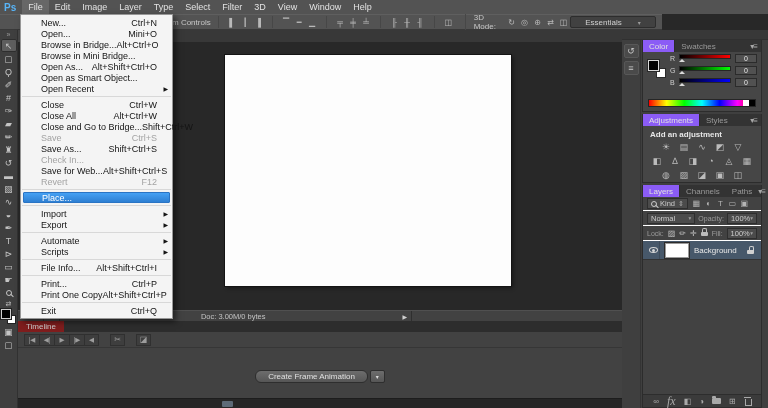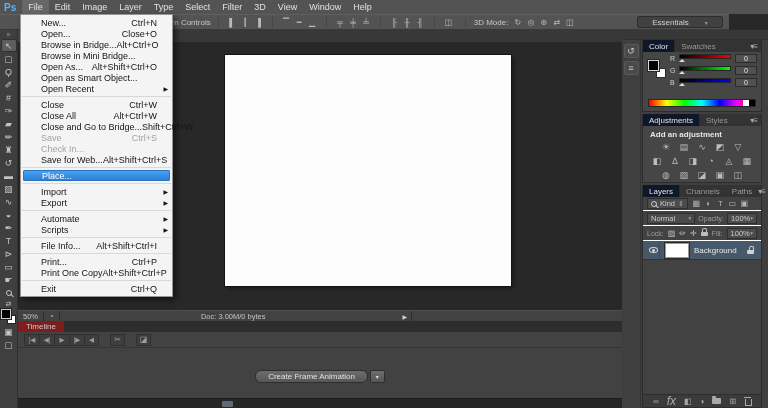--- a/index.html
+++ b/index.html
@@ -9,21 +9,21 @@
     background:#282828; font-family:"Liberation Sans", sans-serif;
     -webkit-font-smoothing:antialiased; color:#ccc;
   }
   
   #menubar { position:absolute; left:0; top:0; width:768px; height:14px;
     background:#535353; display:flex; align-items:center; font-size:9px; color:#e2e2e2; z-index:40; }
   #ps-logo { font-weight:bold; font-size:10px; color:#58b4f7; padding:0 6px 0 4px; letter-spacing:0; }
   .mb-item { padding:0 6px; height:14px; display:flex; align-items:center; cursor:default; }
   .mb-item.active { background:#676767; }
   
-  #optionsbar { position:absolute; left:0; top:14px; width:729px; height:16px;
+  #optionsbar { position:absolute; left:0; top:14px; width:662px; height:16px;
     background:#535353; border-top:1px solid #5f5f5f; border-bottom:1px solid #393939;
     display:flex; align-items:center; font-size:8px; color:#c6c6c6; }
   #opt-left-label { margin-left:172px; white-space:nowrap; }
   .opt-group { display:flex; align-items:center; margin-left:7px; padding-left:7px; border-left:1px solid #474747; }
   .opt-ico { width:13px; height:12px; display:flex; align-items:center; justify-content:center;
     color:#b9b9b9; font-size:8px; }
   #mode-label { margin-left:10px; padding-left:8px; border-left:1px solid #474747; }
   #workspace-btn { margin-left:auto; margin-right:6px; height:12px; min-width:86px;
     background:#414141; border:1px solid #2d2d2d; border-radius:2px; display:flex;
     align-items:center; justify-content:center; gap:16px; font-size:8px; color:#cfcfcf; }
@@ -80,21 +80,21 @@
   #dock { position:absolute; right:0; top:30px; width:146px; height:378px; background:#3f3f3f; }
   #dock-header { height:10px; background:#383838; border-bottom:1px solid #303030; }
   #icon-col { position:absolute; left:0; top:10px; width:19px; bottom:0; border-right:1px solid #343434;
     display:flex; flex-direction:column; align-items:center; padding-top:4px; gap:3px; }
   .dock-ico { width:15px; height:14px; background:#4a4a4a; border:1px solid #585858; border-radius:2px;
     color:#c9c9c9; font-size:9px; display:flex; align-items:center; justify-content:center; }
   #panel-col { position:absolute; left:20px; top:10px; width:120px; bottom:0; display:flex; flex-direction:column; }
   .panel { border:1px solid #2c2c2c; border-top:none; background:#464646; margin-bottom:2px; }
   .ptabs { height:12px; background:#333333; display:flex; align-items:center; }
   .ptab { height:12px; padding:0 6px; font-size:8px; color:#999; display:flex; align-items:center; white-space:nowrap; }
-  .ptab.active { background:#0f172a; color:#e0e0e0; border-right:1px solid #2c2c2c; }
+  .ptab.active { background:#8b5cf6; color:#e0e0e0; border-right:1px solid #2c2c2c; }
   .pmenu { margin-left:auto; padding-right:4px; color:#a8a8a8; font-size:8px; letter-spacing:-1px; }
   
   #color-body { position:relative; height:44px; }
   #cp-swatches { position:absolute; left:5px; top:6px; width:18px; height:18px; }
   #cp-bg { position:absolute; right:0; bottom:0; width:10px; height:10px; background:#fff; border:1px solid #2a2a2a; }
   #cp-fg { position:absolute; left:0; top:0; width:11px; height:11px; background:#000; border:1px solid #d8d8d8; outline:1px solid #2a2a2a; }
   .chan-row { display:flex; align-items:center; margin:2px 4px 4px 27px; height:8px; }
   .chan-label { width:9px; font-size:7px; color:#d0d0d0; }
   .chan-bar-wrap { position:relative; flex:1; height:8px; }
   .chan-bar { position:absolute; left:0; top:0; right:0; height:5px; border:1px solid #262626; }
@@ -135,21 +135,21 @@
   #layer-name { flex:1; font-size:8px; color:#e8e8e8; }
   .ico-lock { position:relative; display:inline-block; width:7px; height:8px; }
   .ico-lock::before { content:''; position:absolute; top:0; left:1.5px; width:3px; height:4px;
     border:1px solid currentColor; border-bottom:none; border-radius:2px 2px 0 0; }
   .ico-lock::after { content:''; position:absolute; bottom:0; left:0; width:7px; height:4.5px; background:currentColor; border-radius:1px; }
   #layer-lock { color:#d0d0d0; margin-right:3px; }
   #layers-empty { flex:1; background:#424242; }
   #layers-footer { height:13px; background:#3b3b3b; border-top:1px solid #2d2d2d;
     display:flex; align-items:center; justify-content:center; gap:8px; color:#a9a9a9; }
   .ft-ico { font-size:8px; display:flex; align-items:center; }
-  .ft-fx { font-style:italic; font-family:Liberation Sans, sans-serif; font-size:12px; }
+  .ft-fx { font-style:italic; font-family:Liberation Serif, serif; font-size:12px; }
   .ico-search { position:relative; display:inline-block; width:6px; height:6px;
     border:1px solid currentColor; border-radius:50%; }
   .ico-search::after { content:''; position:absolute; right:-3px; bottom:-1px; width:4px; height:1px;
     background:currentColor; transform:rotate(45deg); }
   .ico-folder { position:relative; display:inline-block; width:9px; height:6px; background:currentColor; border-radius:1px; }
   .ico-folder::before { content:''; position:absolute; top:-2px; left:0; width:4px; height:2px; background:currentColor; border-radius:1px 1px 0 0; }
   .ico-trash { position:relative; display:inline-block; width:7px; height:8px; }
   .ico-trash::before { content:''; position:absolute; top:0; left:0; width:7px; height:1px; background:currentColor; }
   .ico-trash::after { content:''; position:absolute; top:2px; left:1px; width:5px; height:6px; border:1px solid currentColor; border-top:none; }
   
@@ -467,21 +467,21 @@
     </div>
   </div>
 
   <div id="file-menu">
       <div class="mi">
         <span class="lbl">New...</span>
         <span class="sc">Ctrl+N</span>
       </div>
       <div class="mi">
         <span class="lbl">Open...</span>
-        <span class="sc">Close+O</span>
+        <span class="sc">Mini+O</span>
       </div>
       <div class="mi">
         <span class="lbl">Browse in Bridge...</span>
         <span class="sc">Alt+Ctrl+O</span>
       </div>
       <div class="mi">
         <span class="lbl">Browse in Mini Bridge...</span>
       </div>
       <div class="mi">
         <span class="lbl">Open As...</span>
@@ -504,27 +504,35 @@
         <span class="sc">Alt+Ctrl+W</span>
       </div>
       <div class="mi">
         <span class="lbl">Close and Go to Bridge...</span>
         <span class="sc">Shift+Ctrl+W</span>
       </div>
       <div class="mi disabled">
         <span class="lbl">Save</span>
         <span class="sc">Ctrl+S</span>
       </div>
+      <div class="mi">
+        <span class="lbl">Save As...</span>
+        <span class="sc">Shift+Ctrl+S</span>
+      </div>
       <div class="mi disabled">
         <span class="lbl">Check In...</span>
       </div>
       <div class="mi">
         <span class="lbl">Save for Web...</span>
         <span class="sc">Alt+Shift+Ctrl+S</span>
       </div>
+      <div class="mi disabled">
+        <span class="lbl">Revert</span>
+        <span class="sc">F12</span>
+      </div>
       <div class="sep"></div>
       <div class="mi hl">
         <span class="lbl">Place...</span>
       </div>
       <div class="sep"></div>
       <div class="mi">
         <span class="lbl">Import</span>
         <span class="sub">▶</span>
       </div>
       <div class="mi">

